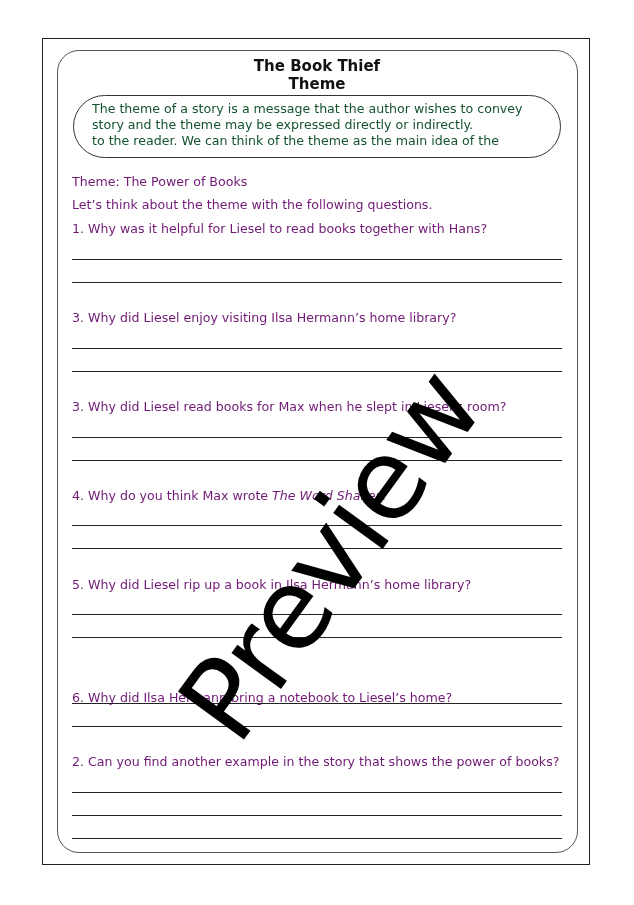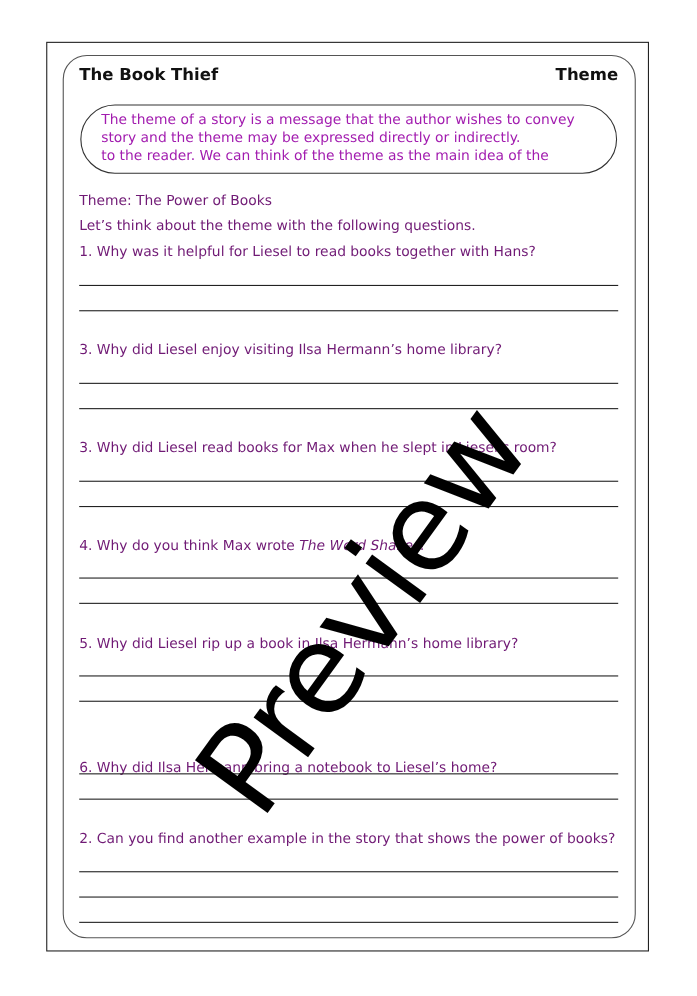--- a/index.html
+++ b/index.html
@@ -4,24 +4,24 @@
   <style>
     html, body { margin: 0; padding: 0; background: #ffffff; }
     body { width: 634px; height: 905px; position: relative; overflow: hidden;
            font-family: "DejaVu Sans", sans-serif; color: #111; }
     .page-frame { position: absolute; left: 42px; top: 38px; width: 548px; height: 827px;
                   border: 1px solid #222; box-sizing: border-box; }
     .card { position: absolute; left: 57px; top: 50px; width: 521px; height: 803px;
             border: 1.5px solid #555; border-radius: 22px; box-sizing: border-box; }
     .header { position: absolute; left: 72px; top: 57px; width: 490px; height: 22px;
               display: flex; justify-content: space-between; align-items: center;
-              font-weight: bold; font-size: 15px; color: #111; }
+              font-weight: bold; font-size: 15px; color: #111; flex-direction: column; }
     .intro-pill { position: absolute; left: 73px; top: 95px; width: 488px; height: 63px;
                   border: 1.2px solid #333; border-radius: 32px; box-sizing: border-box;
-                  padding: 5px 16px 0 18px; font-size: 12.6px; line-height: 16px; color: #a21caf; }
+                  padding: 5px 16px 0 18px; font-size: 12.6px; line-height: 16px; color: #14532d; }
     .line-text { position: absolute; left: 72px; font-size: 12.6px; color: #701a75; white-space: nowrap; }
     .answer-line { position: absolute; left: 72px; width: 490px; height: 0;
                    border-top: 1px solid #222; }
     .watermark { position: absolute; left: 330px; top: 555px; width: 0; height: 0; }
     .watermark span { position: absolute; left: 0; top: 0;
                       transform: translate(-50%, -50%) rotate(-54deg);
                       font-family: "DejaVu Sans", sans-serif; font-size: 112px; font-weight: normal;
                       color: #000; white-space: nowrap; letter-spacing: -2px; line-height: 1; }
     em { font-style: italic; }
   </style>

